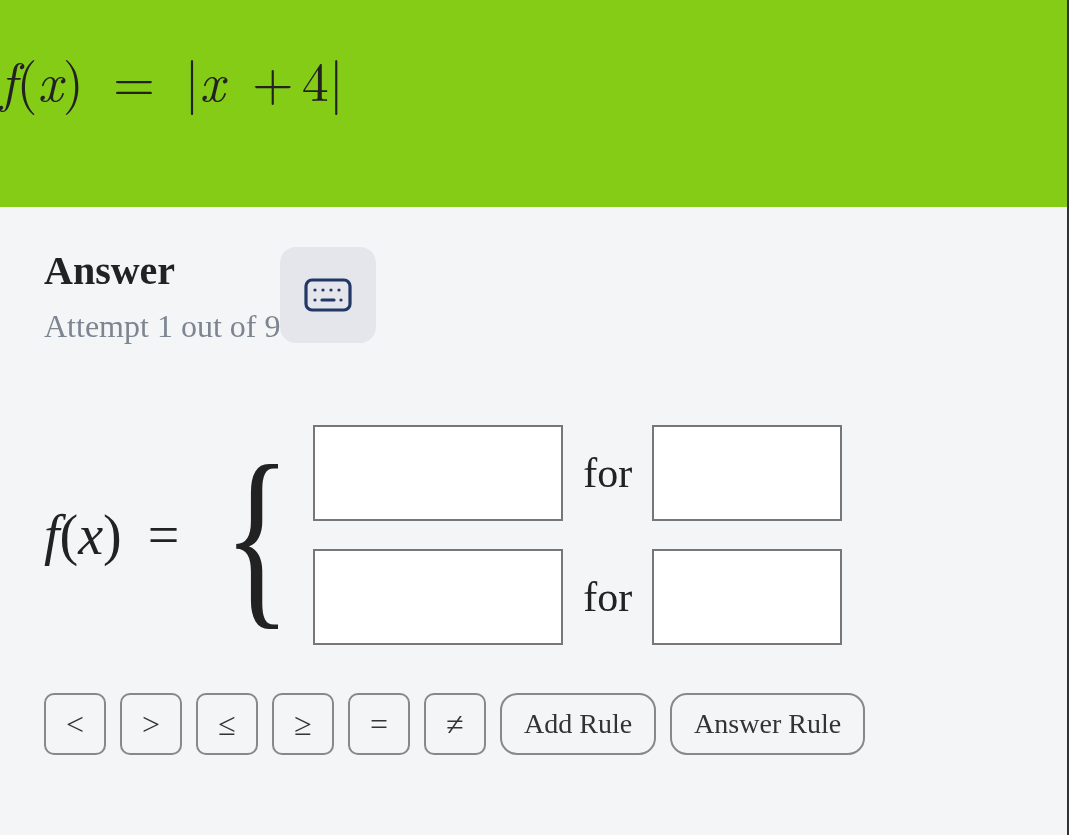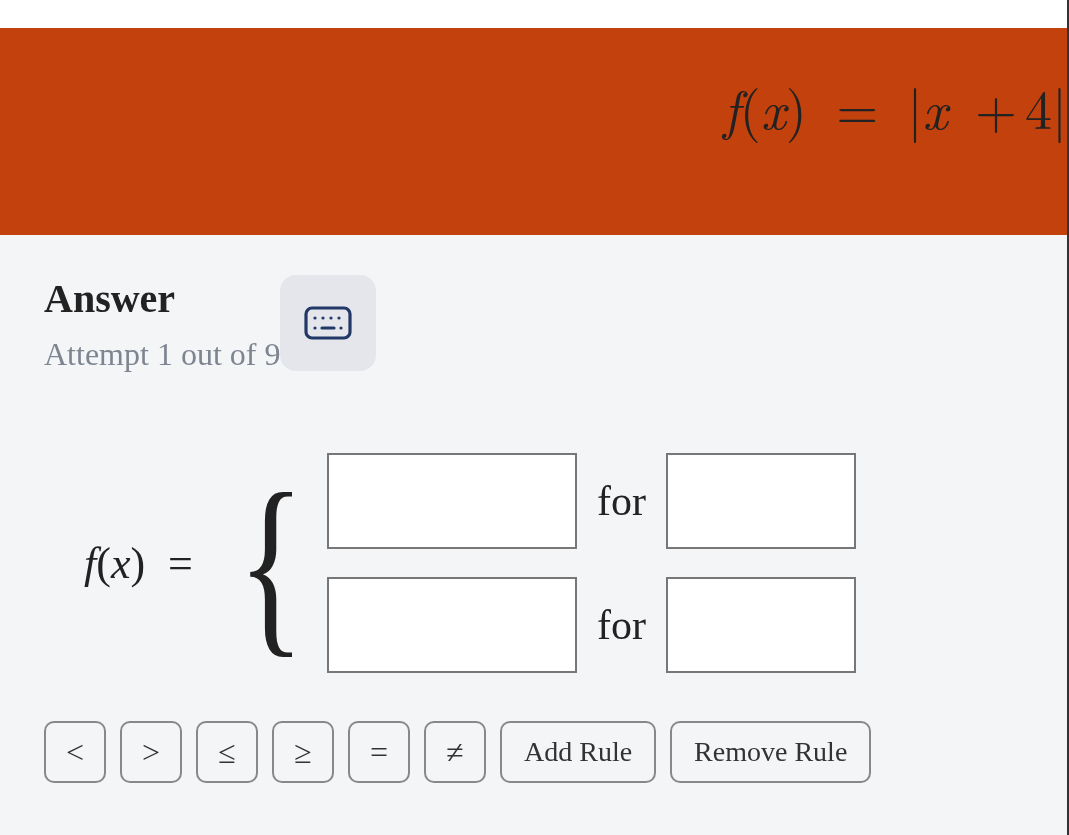--- a/index.html
+++ b/index.html
@@ -9,24 +9,23 @@
     width: 1069px;
     height: 835px;
     font-family: Georgia, 'Times New Roman', serif;
     background: #fff;
     color: #222;
   }
   body {
     border-right: 2px solid #333;
   }
   .question-area {
-    text-align: right;
+    text-align: left;
     padding: 40px 0 90px 0;
-    background: #c2410c;
-    margin-top: 28px;
+    background: #84cc16;
   }
   .eq {
     font-size: 54px;
     font-style: italic;
     font-family: 'Latin Modern Roman', Georgia, serif;
   }
   .eq .rm { font-style: normal; }
   .eq .abs {
     font-style: normal;
     font-weight: 300;
@@ -67,23 +66,22 @@
     stroke: #223866;
     fill: none;
     stroke-width: 3.2;
   }
   .piecewise-row {
     display: flex;
     align-items: center;
     margin-left: 0;
   }
   .fx {
-    font-size: 44px;
+    font-size: 56px;
     font-style: italic;
-    margin-left: 40px;
   }
   .fx .rm { font-style: normal; }
   .brace {
     font-size: 200px;
     line-height: 0.8;
     margin: 0 8px 0 18px;
     font-family: 'Latin Modern', Georgia, serif;
     font-weight: 300;
     transform: scaleX(0.7);
     display: inline-block;
@@ -127,20 +125,21 @@
     justify-content: center;
     font-size: 32px;
     cursor: pointer;
     padding: 0 10px;
     color: #333;
   }
   .tbtn.wide {
     font-size: 28px;
     padding: 0 22px;
     font-family: Georgia, serif;
+    border-radius: 17px;
   }
 </style>
 </head>
 <body>
 
 <div class="question-area">
   <span class="eq">
     <span>f</span><span class="rm">(</span><span>x</span><span class="rm">)</span>
     <span class="rm" style="margin:0 10px">=</span>
     <span class="abs">|</span><span>x</span>
@@ -189,15 +188,15 @@
   </div>
 
   <div class="toolbar">
     <div class="tbtn">&lt;</div>
     <div class="tbtn">&gt;</div>
     <div class="tbtn">≤</div>
     <div class="tbtn">≥</div>
     <div class="tbtn">=</div>
     <div class="tbtn">≠</div>
     <div class="tbtn wide">Add Rule</div>
-    <div class="tbtn wide">Remove Rule</div>
+    <div class="tbtn wide">Answer Rule</div>
   </div>
 </div>
 
 </body></html>

